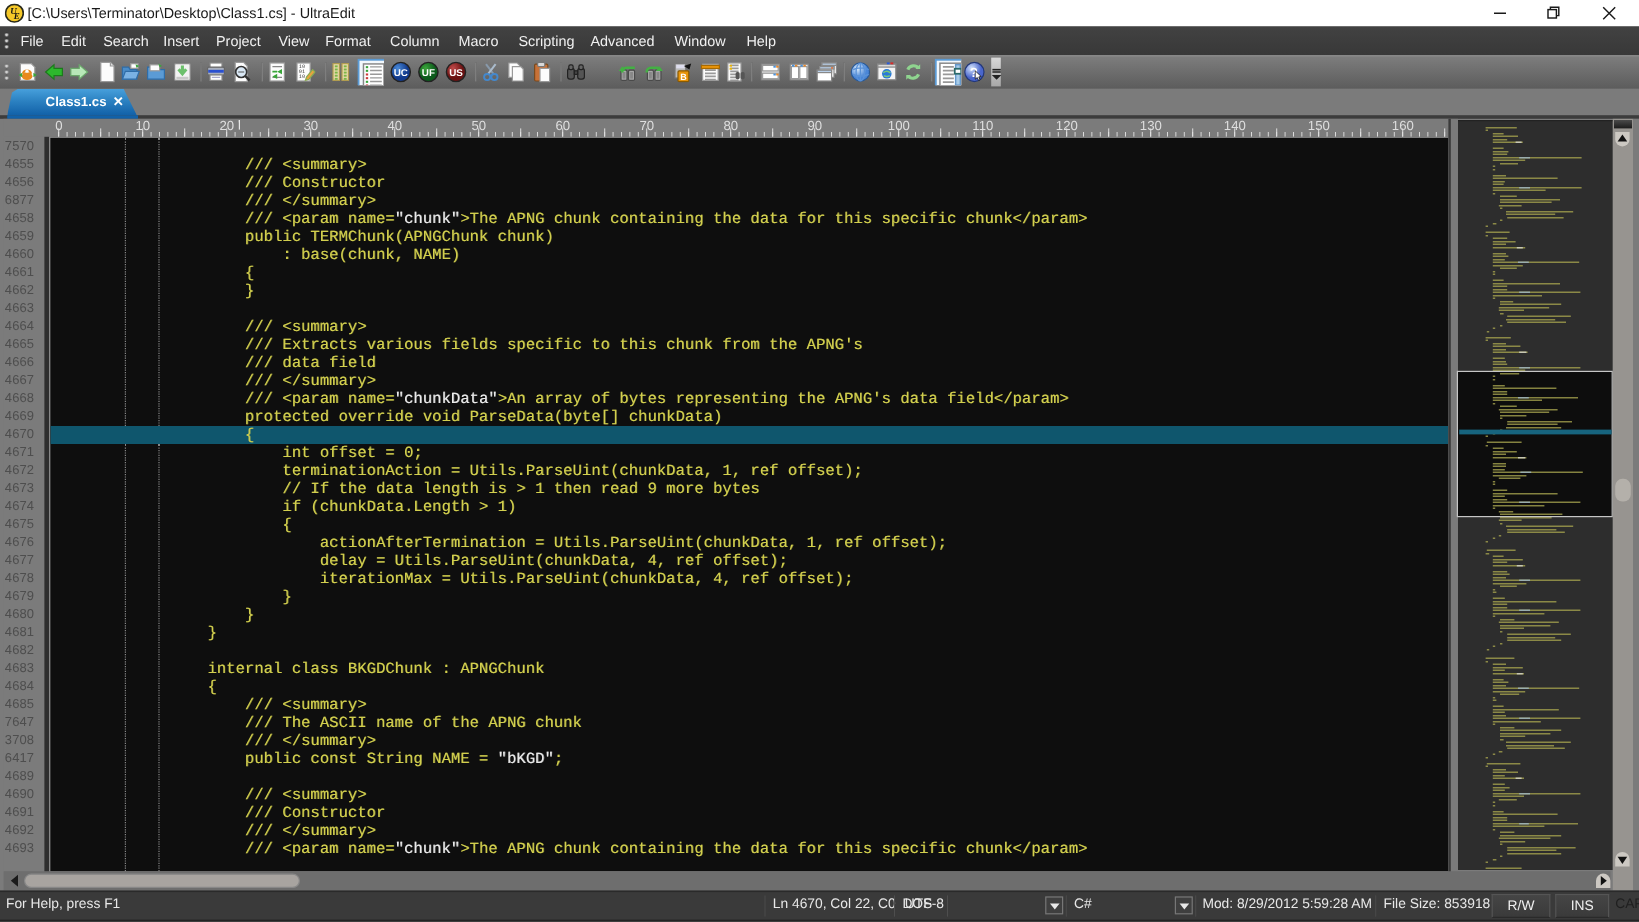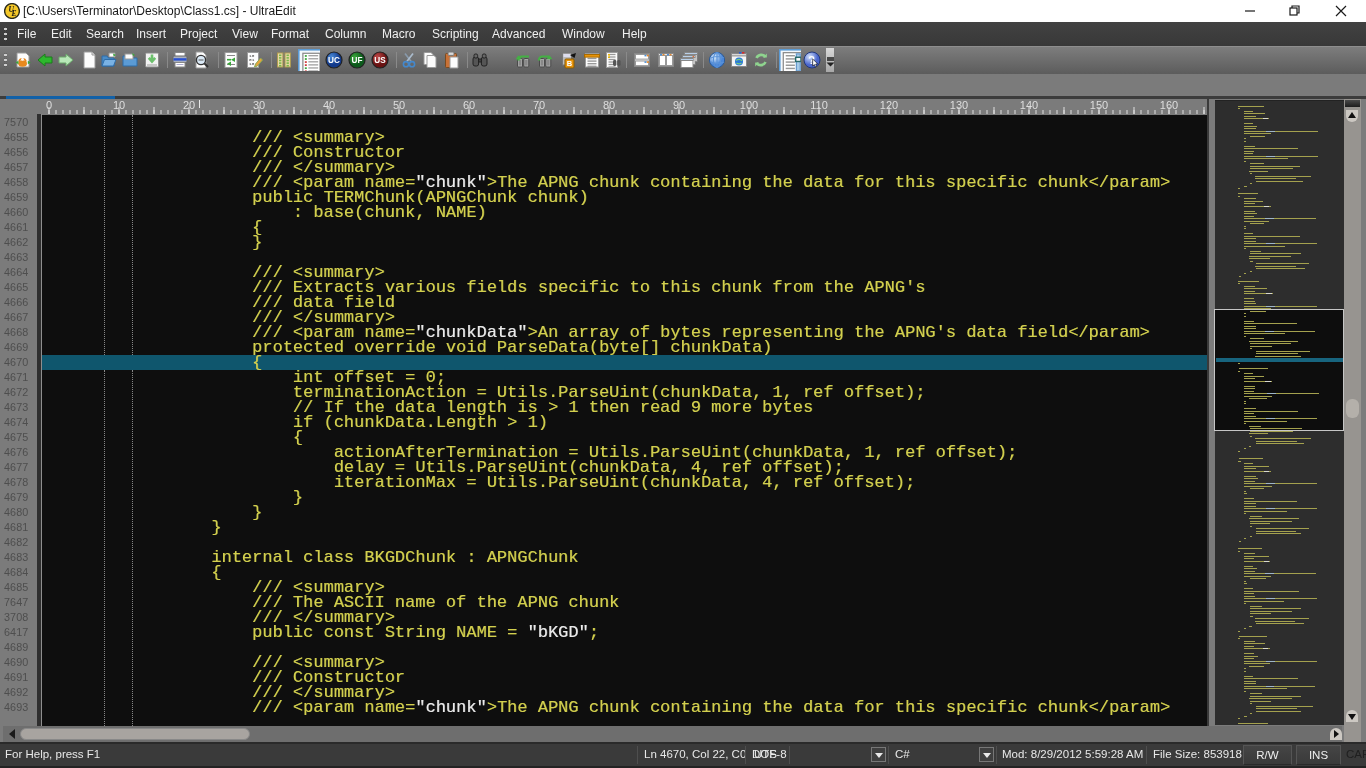--- a/index.html
+++ b/index.html
@@ -30,21 +30,21 @@
 #ticks {position:absolute;left:42px;top:0;width:1165px;height:15px;
  background-image:repeating-linear-gradient(90deg,rgba(228,228,228,0.95) 0,rgba(228,228,228,0.95) 1px,transparent 1px,transparent 7px),repeating-linear-gradient(90deg,rgba(228,228,228,0.95) 0,rgba(228,228,228,0.95) 1px,transparent 1px,transparent 35px);
  background-size:7px 4px,35px 7px;background-position:3.5px bottom,3.5px bottom;background-repeat:repeat-x}
 #ruler span {position:absolute;top:0px;font-size:11px;color:#dedede;transform:translateX(-50%)}
 #cursmark {position:absolute;left:196px;top:1px;width:1px;height:8px;background:#e8e8e8;border-top:2px solid #e8e8e8}
 
 #gutter {left:3px;top:115px;width:34px;height:611px;background:#7b7b7b;color:#4e4e4e;font-size:10.8px}
 #gutter div {height:15px;line-height:15px;padding-left:1px;letter-spacing:0.1px}
 #gutdark {left:37px;top:114px;width:4px;height:613px;background:#2e2e2e}
 #gutlight {left:41px;top:114px;width:1px;height:613px;background:#8e8e8e}
-#code {left:42px;top:115px;width:1165px;height:611px;background:#0e0e0e;font-family:"Liberation Mono",monospace;font-size:17px;line-height:15px;color:#d2cf4e;white-space:pre;overflow:hidden;text-shadow:0.5px 0 0 rgba(210,207,78,0.55)}
+#code {left:42px;top:115px;width:1165px;height:611px;background:#0e0e0e;font-family:"Liberation Mono",monospace;font-size:13px;line-height:15px;color:#d2cf4e;white-space:pre;overflow:hidden;text-shadow:0.5px 0 0 rgba(210,207,78,0.55)}
 #code > div {height:15px;padding-left:6px}
 #code .w {color:#eaeaea;text-shadow:0.5px 0 0 rgba(234,234,234,0.55)}
 #code .hl {background:#0f566d}
 .guide {position:absolute;width:0;border-left:1px dotted rgba(235,235,235,0.55)}
 
 #mmgap {left:1207px;top:99px;width:8px;height:643px;background:#7b7b7b;border-left:2px solid #3a3a3a}
 #minimap {left:1215px;top:100px;width:129px;height:625px;background:#2d2d2d;border-top:1px solid #222}
 #mmbars i {position:absolute;height:1.2px;display:block}
 #mmviewbg {position:absolute;left:1215px;top:310px;width:129px;height:120px;background:#0d0d0d}
 #mmview {position:absolute;left:1214px;top:309px;width:130px;height:122px;border:1.5px solid #c6c6c6}
@@ -377,20 +377,26 @@
       <text x="8.5" y="13.2" font-size="11" font-weight="bold" font-family="Liberation Sans" fill="#fff" text-anchor="middle">?</text>
     </svg>
 <svg class="tbi" style="left:812px;top:57px" width="12" height="16" viewBox="0 0 18 18">
       <path d="M1 0 L1 10.5 L3.6 8.4 L5.2 12 L7 11.2 L5.5 7.6 L8.5 7.2 Z" fill="#fff" stroke="#000" stroke-width="0.9"></path>
     </svg>
 <div style="position:absolute;left:826px;top:48px;width:8px;height:24px;background:linear-gradient(#d8d8d8,#a8a8a8)"></div>
 <svg class="tbi" style="left:826px;top:57px" width="9" height="10" viewBox="0 0 9 10">
       <path d="M1 1h7M1 3h7" stroke="#222" stroke-width="1.4"></path>
       <path d="M0.5 5.5l4 4 4-4z" fill="#222"></path>
     </svg>
+<div class="abs" id="tabbar">
+      <div id="tab">
+        <span class="nm">Class1.cs</span>
+        <span class="x">✕</span>
+      </div>
+    </div>
 <div class="abs" id="edgetop"></div>
 <div id="tabline"></div>
 <div class="abs" id="ruler">
       <div id="ticks"></div>
 <span style="left:46px">0</span>
 <span style="left:116px">10</span>
 <span style="left:186px">20</span>
 <span style="left:256px">30</span>
 <span style="left:326px">40</span>
 <span style="left:396px">50</span>
@@ -404,21 +410,21 @@
 <span style="left:956px">130</span>
 <span style="left:1026px">140</span>
 <span style="left:1096px">150</span>
 <span style="left:1166px">160</span>
 <div id="cursmark"></div>
 </div>
 <div class="abs" id="gutter">
 <div>7570</div>
       <div>4655</div>
       <div>4656</div>
-      <div>4657</div>
+      <div>6877</div>
       <div>4658</div>
       <div>4659</div>
       <div>4660</div>
       <div>4661</div>
       <div>4662</div>
       <div>4663</div>
       <div>4664</div>
       <div>4665</div>
       <div>4666</div>
       <div>4667</div>

